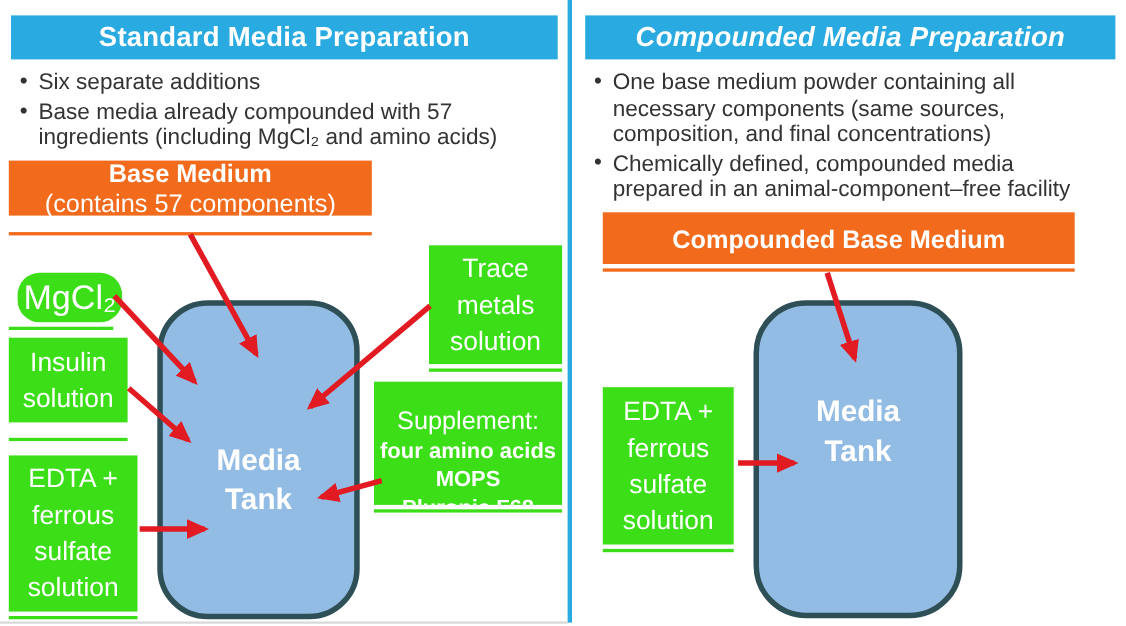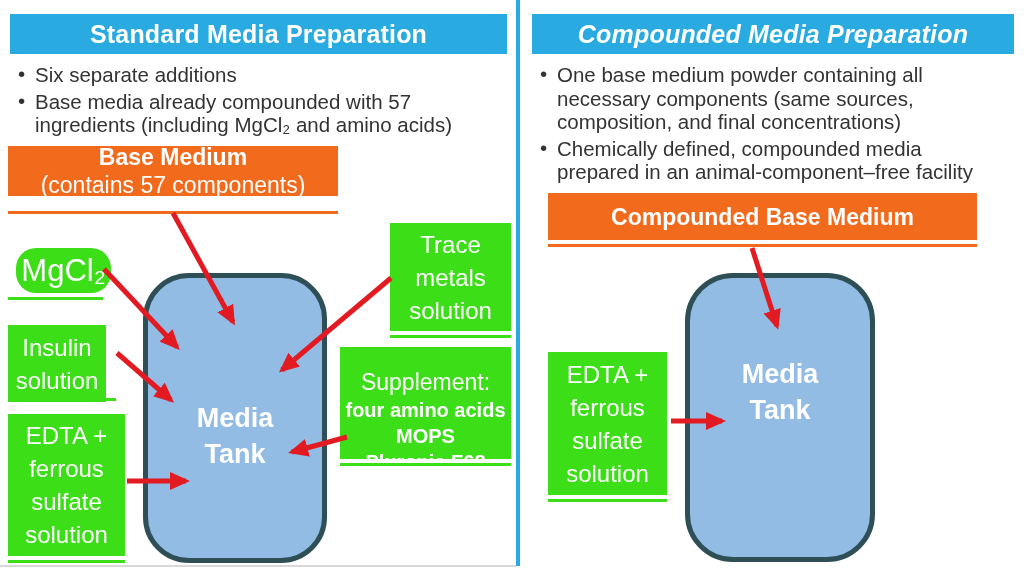--- a/index.html
+++ b/index.html
@@ -75,21 +75,21 @@
       <div>Media</div>
       <div>Tank</div>
     </div>
   </div>
 
   <div class="abs green-box" style="left:16px;top:248px;width:95px;height:45px;font-size:31px;border-radius:20px;">
     <div>MgCl₂</div>
   </div>
   <div class="abs green-underline" style="left:8px;top:297px;width:95px;"></div>
 
-  <div class="abs green-box" style="left:8px;top:325px;width:98px;height:77px;">
+  <div class="abs green-box" style="left:8px;top:307px;width:108px;height:77px;">
     <div>Insulin solution</div>
   </div>
   <div class="abs green-underline" style="left:8px;top:398px;width:108px;"></div>
 
   <div class="abs green-box" style="left:8px;top:414px;width:117px;height:142px;">
     <div>EDTA + ferrous sulfate solution</div>
   </div>
   <div class="abs green-underline" style="left:8px;top:560px;width:117px;"></div>
 
   <div class="abs green-box" style="left:390px;top:223px;width:121px;height:108px;">

